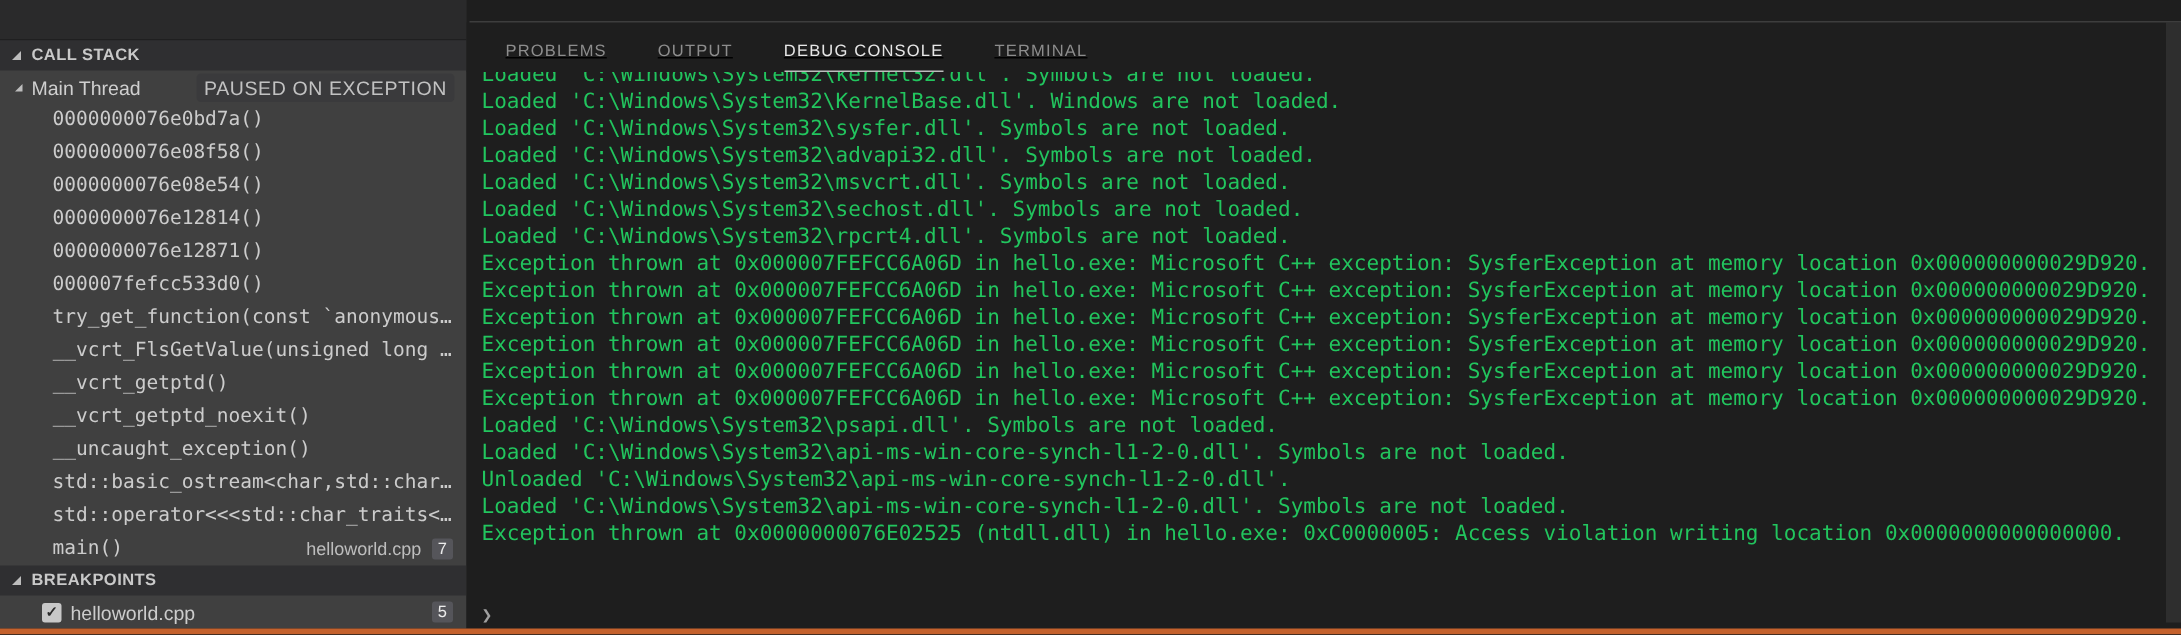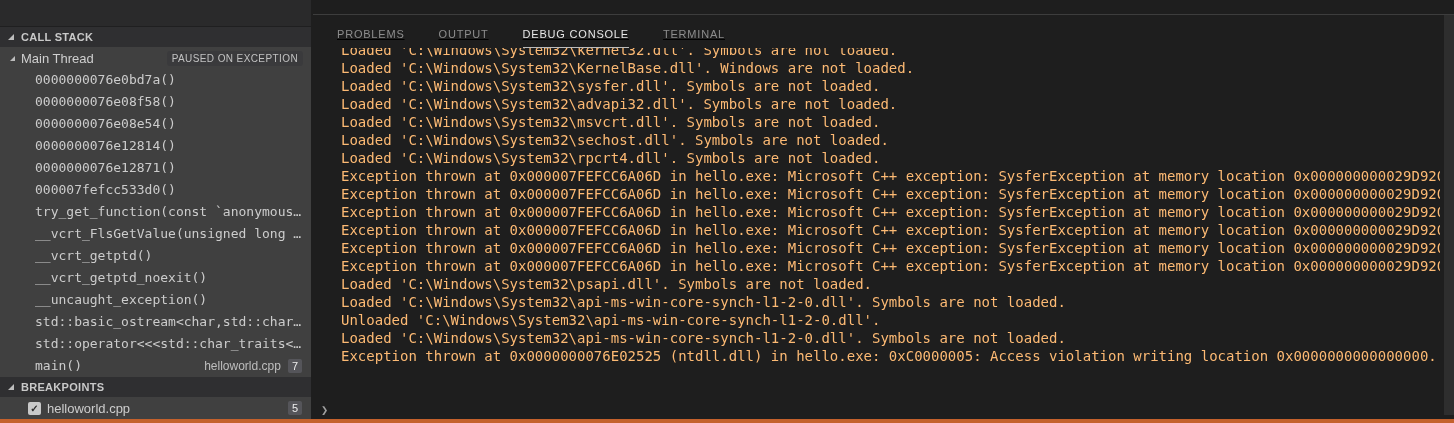--- a/index.html
+++ b/index.html
@@ -13,21 +13,21 @@
   .sidebar-top { height:27px; background:#2a2a2b; border-bottom:1px solid #1f1f20; }
   .section-header { height:20px; display:flex; align-items:center; gap:7px;
                     padding-left:8px; background:#2f2f31; font-size:11px; font-weight:bold;
                     color:#c9c9c9; letter-spacing:0.3px; }
   .twisty { width:0; height:0; border-left:6px solid transparent;
             border-bottom:6px solid #bdbdbd; flex:0 0 auto; }
   .thread-row { height:22px; display:flex; align-items:center; padding-left:10px; }
   .thread-twisty { width:0; height:0; border-left:5px solid transparent;
                    border-bottom:5px solid #bdbdbd; margin-right:6px; }
   .thread-label { font-size:13px; color:#cfcfcf; flex:1 1 auto; }
-  .badge-paused { background:#3a3a3c; color:#c2c2c2; font-size:10px; letter-spacing:0.4px;
+  .badge-paused { background:#3a3a3c; color:#c2c2c2; font-size:13px; letter-spacing:0.4px;
                   padding:2px 5px; border-radius:3px; margin-right:8px; white-space:nowrap; }
   .frames { }
   .frame { height:22px; line-height:22px; padding-left:35px;
            font-family:"DejaVu Sans Mono","Liberation Mono",monospace;
            font-size:13px; color:#cccccc; white-space:nowrap; overflow:hidden;
            display:flex; align-items:center; }
   .frame .fname { white-space:nowrap; overflow:hidden; }
   .frame .spacer { flex:1 1 auto; }
   .frame .ffile { font-family:"Liberation Sans",sans-serif; font-size:12px;
                   color:#bdbdbd; margin-right:7px; }
@@ -42,23 +42,23 @@
 
   
   .statusbar { position:absolute; left:0; bottom:0; width:1454px; height:4px;
                background:#c4612c; }
 
   
   .panel { position:absolute; left:311px; top:0; width:1143px; height:419px;
            background:#1e1e1e; overflow:hidden; }
   .panel-border { position:absolute; left:2px; right:0; top:14px; height:1px;
                   background:#3d3d3d; z-index:5; }
-  .console { position:absolute; left:30px; top:41px; right:14px; z-index:1;
+  .console { position:absolute; left:10px; top:41px; right:14px; z-index:1;
              font-family:"DejaVu Sans Mono","Liberation Mono",monospace;
-             font-size:14px; line-height:18px; color:#fdba74; }
+             font-size:14px; line-height:18px; color:#22c55e; }
   .console div { height:18px; white-space:pre; overflow:hidden; }
   .tabsbar { position:absolute; left:0; right:0; top:15px; height:33px;
              background:#1e1e1e; z-index:3; display:flex; align-items:stretch;
              padding-left:26px;text-decoration:underline; }
   .tab { display:flex; align-items:center; font-size:11px; letter-spacing:0.8px;
          color:#8d8d8d; padding:6px 0 0 0; margin-right:34px;
          border-bottom:1px solid transparent; cursor:default; }
   .tab.active { color:#e7e7e7; border-bottom-color:#bcbcbc; }
   .prompt-row { position:absolute; left:10px; top:401px; height:18px; z-index:2;
                 display:flex; align-items:center; }

